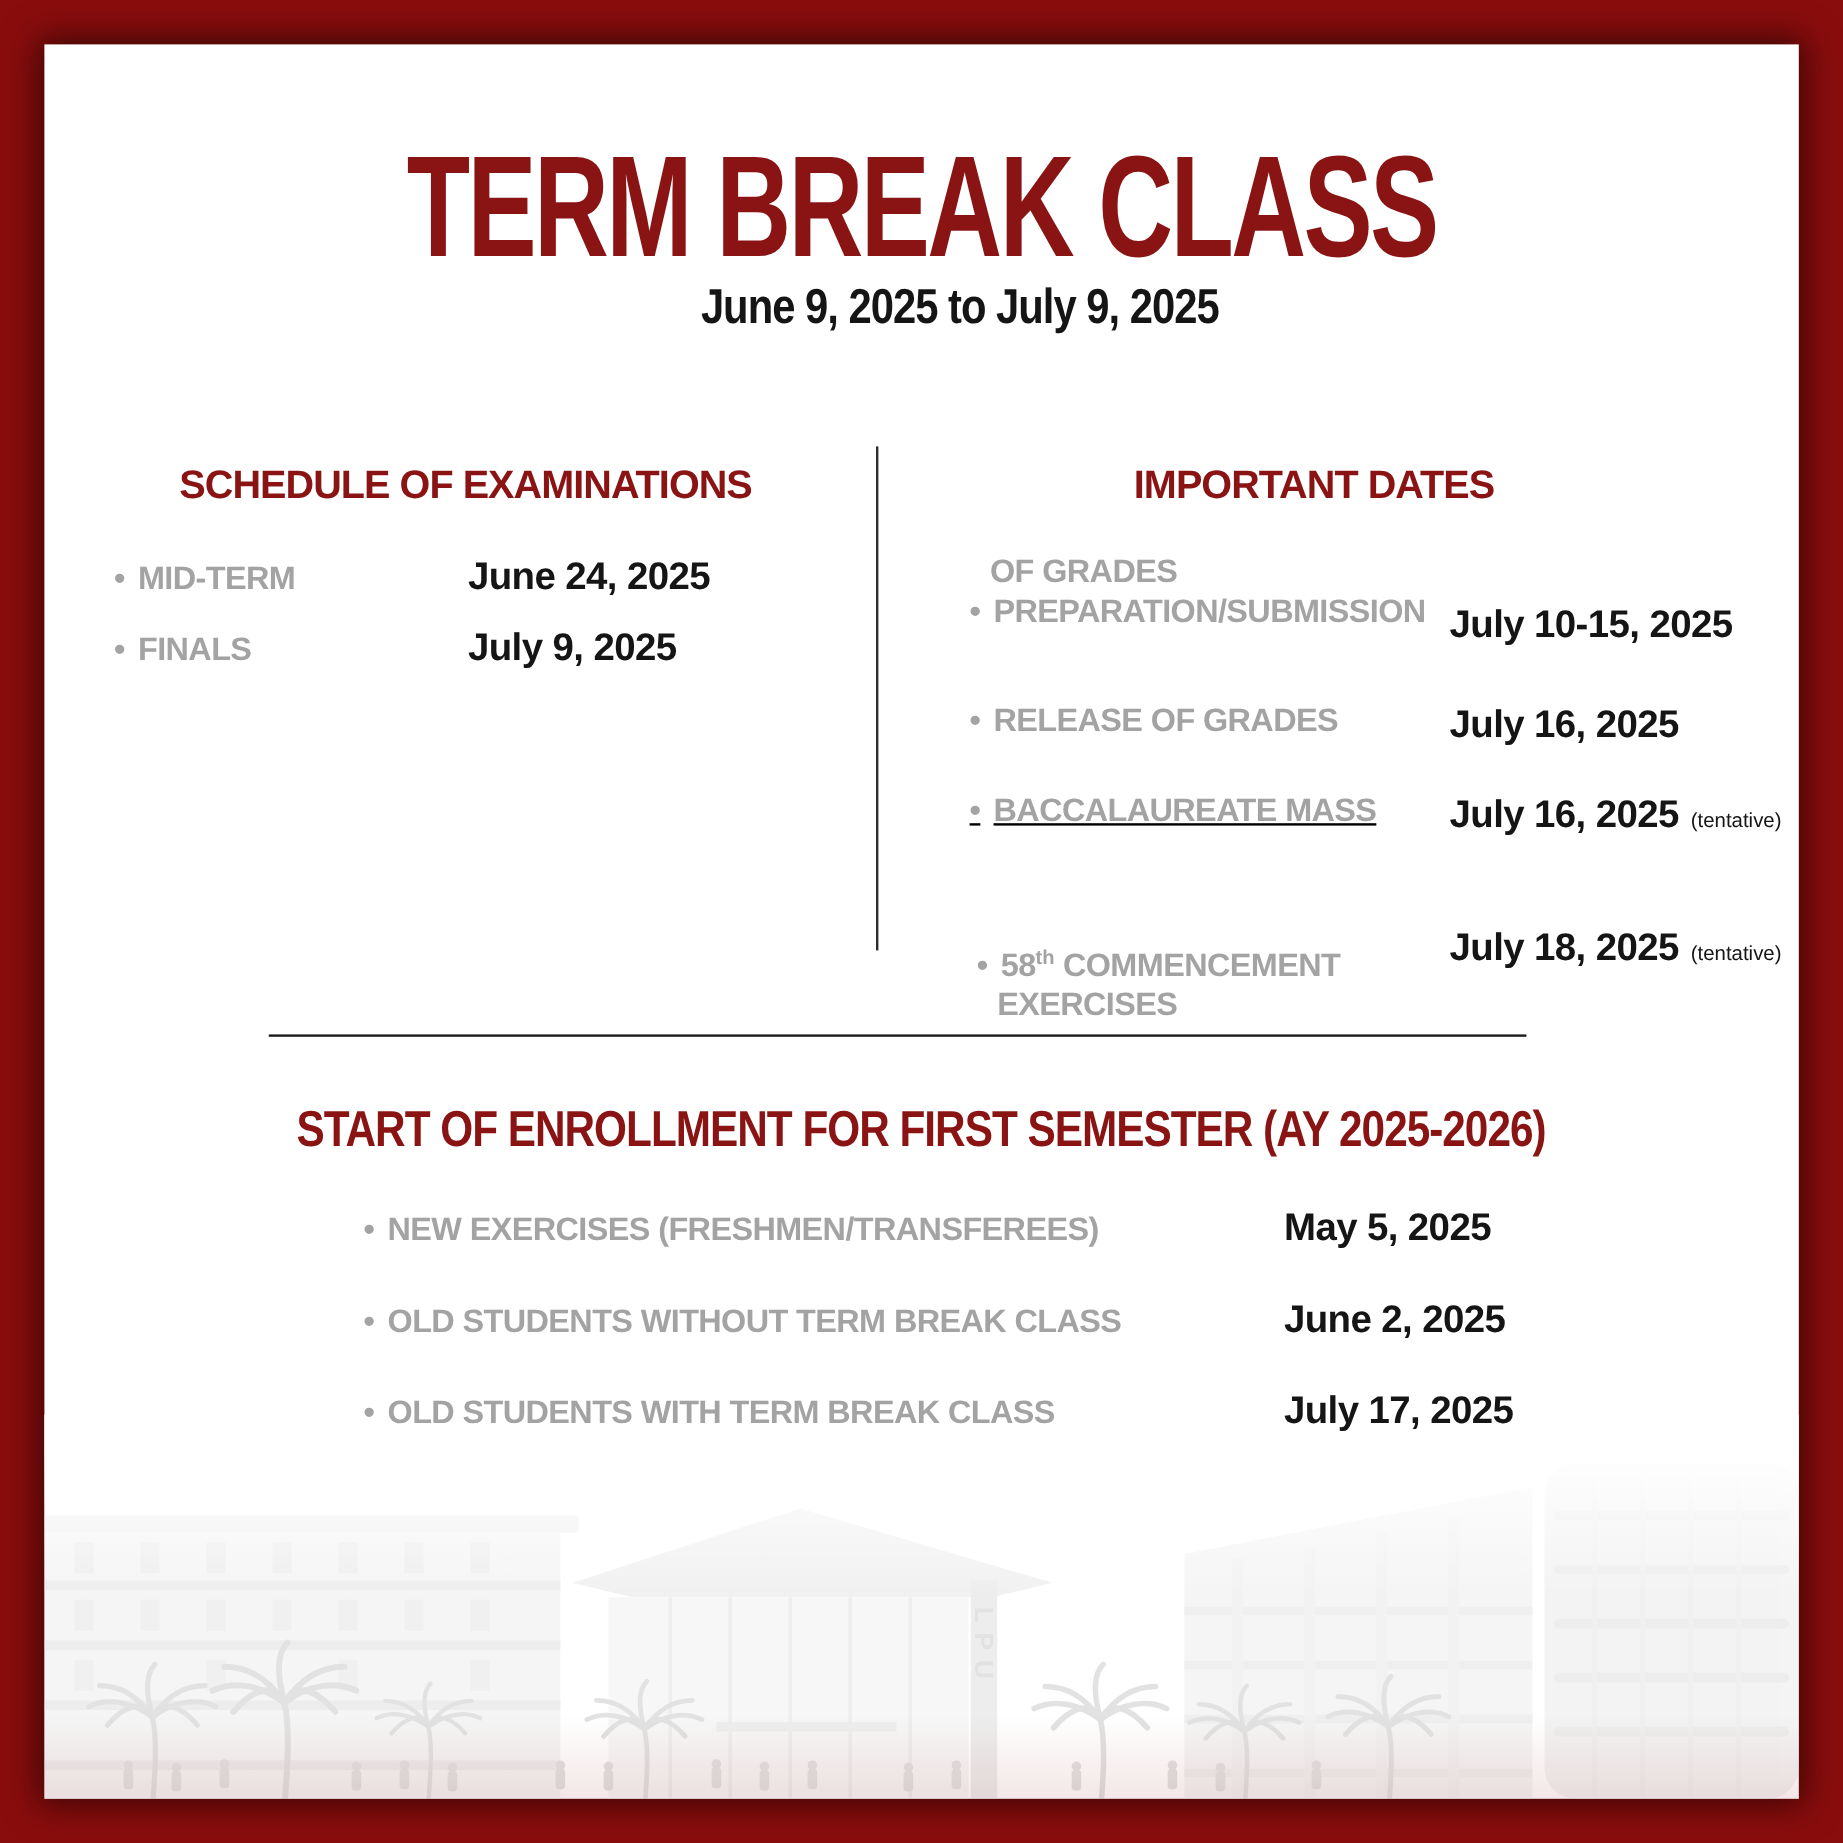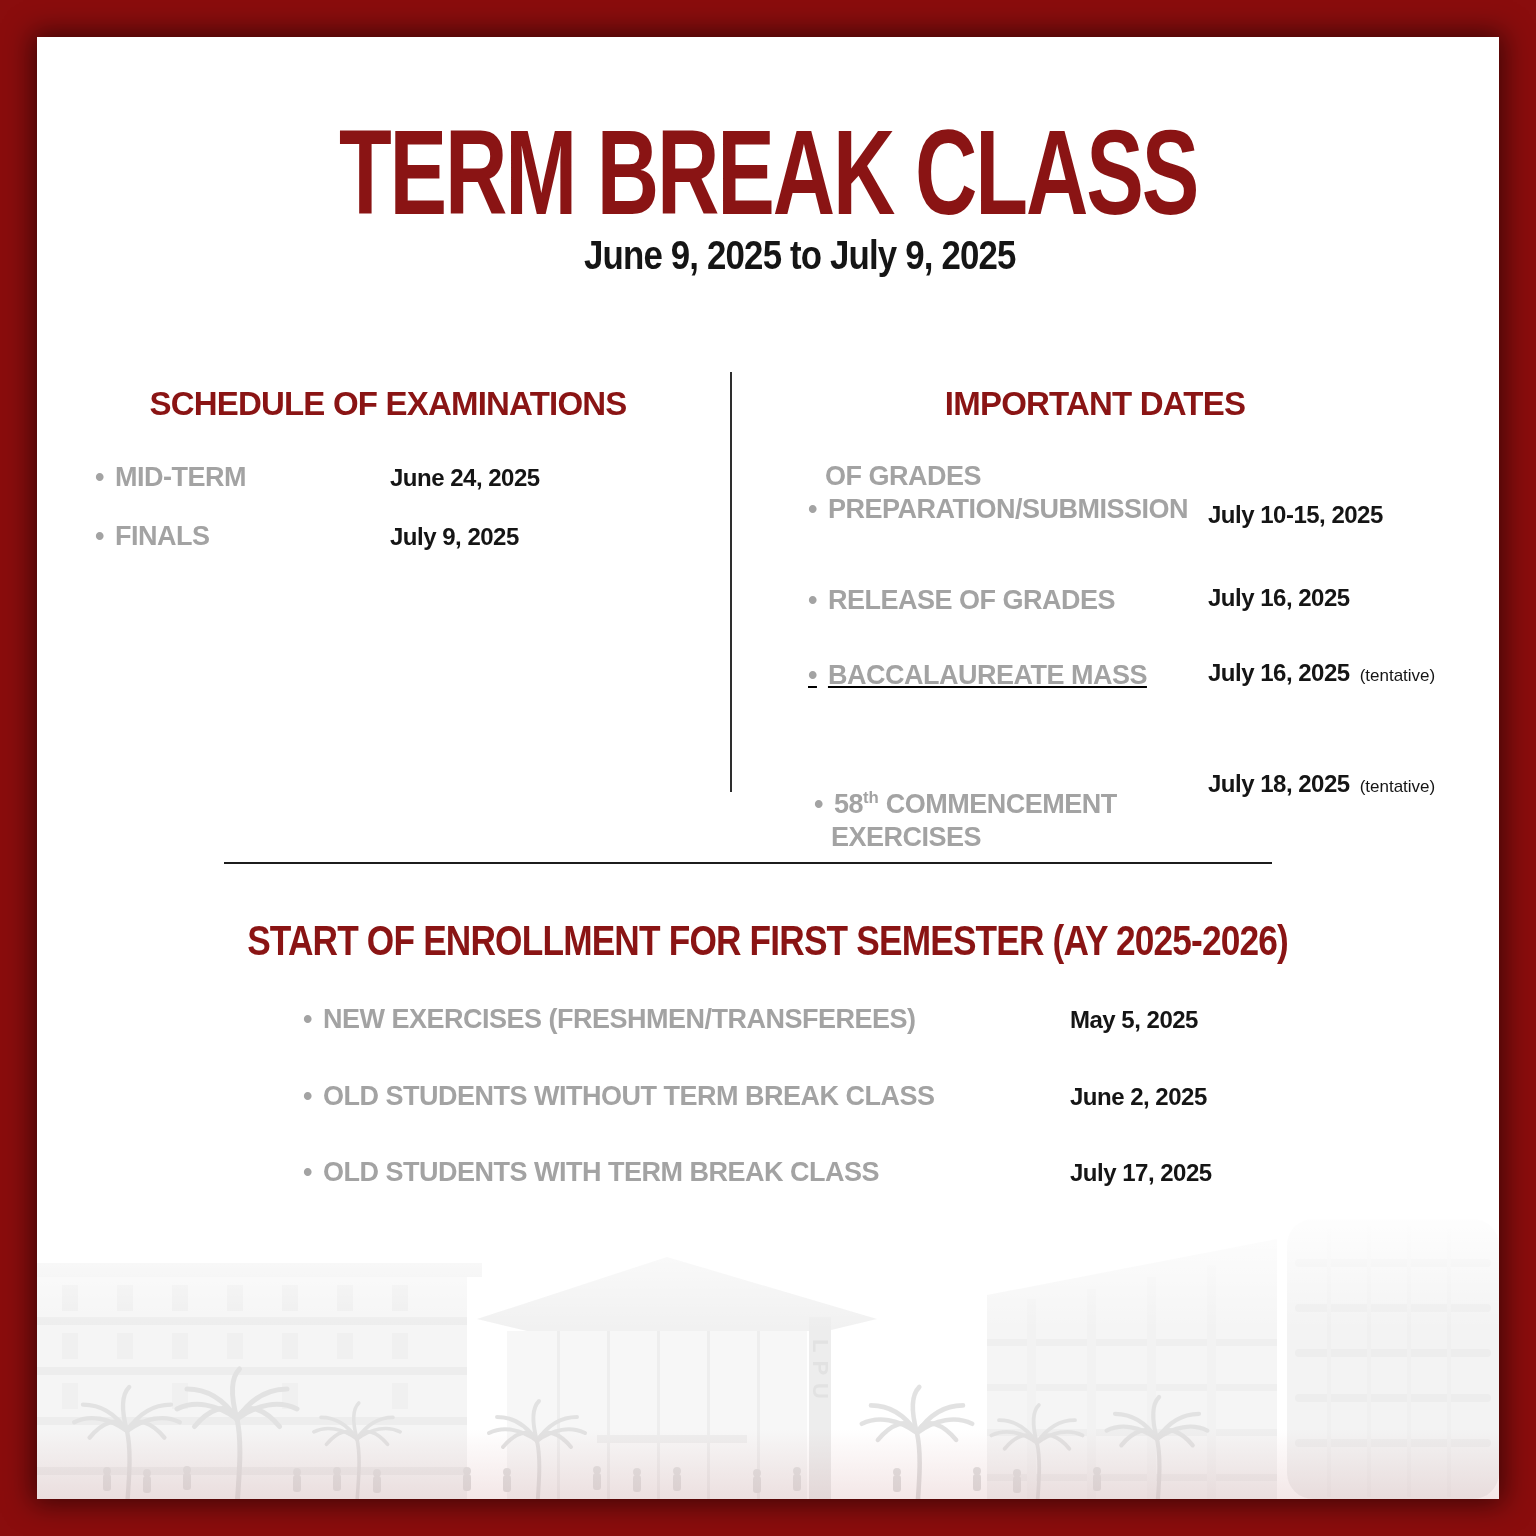--- a/index.html
+++ b/index.html
@@ -33,21 +33,21 @@
     position:absolute; text-align:center; font-weight:700; font-size:33px; line-height:1.1;
     color:#8a1414; letter-spacing:-0.8px; white-space:nowrap;
   }
   .enroll-h-text{
     display:inline-block; font-weight:700; font-size:42px; line-height:1.1;
     color:#8a1414; letter-spacing:-1px; transform:scaleX(0.84); transform-origin:50% 50%;
   }
   .row{position:absolute; display:flex; align-items:baseline; white-space:nowrap;}
   .lbl{font-weight:700; font-size:27px; line-height:1.2; color:#a3a3a3; letter-spacing:-0.5px;}
   .b::before{content:"\2022"; margin-right:11px;}
-  .date{font-weight:700; font-size:24px; line-height:1.2; color:#151515; letter-spacing:-0.5px; white-space:nowrap;}
+  .date{font-weight:700; font-size:32px; line-height:1.2; color:#151515; letter-spacing:-0.5px; white-space:nowrap;}
   .note{font-weight:400; font-size:17px; color:#151515; margin-left:10px;}
   .exam-lblcol{display:inline-block; width:295px;}
   .enroll-lblcol{display:inline-block; width:767px;}
   .imp-lbl{position:absolute; white-space:nowrap;}
   .imp-lbl .lbl{line-height:33px;}
   .imp-l2{margin-left:17px;}
   .imp-date{position:absolute; white-space:nowrap;}
   .sup{font-size:0.62em; vertical-align:super; letter-spacing:0;}
   .post{margin-left:7px;}
   .vdiv{position:absolute; left:730px; top:372px; width:2px; height:420px; background:#2e2e2e;}

